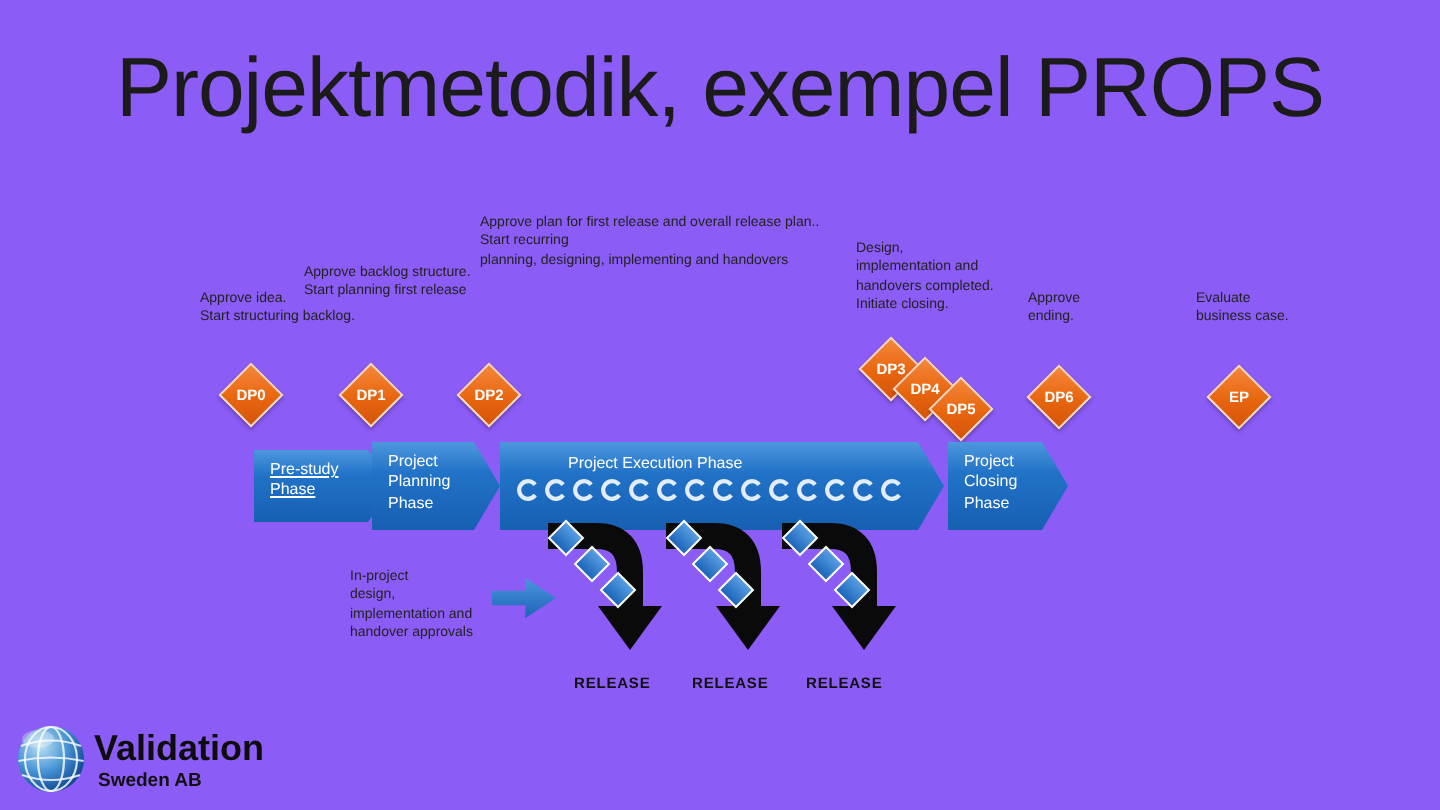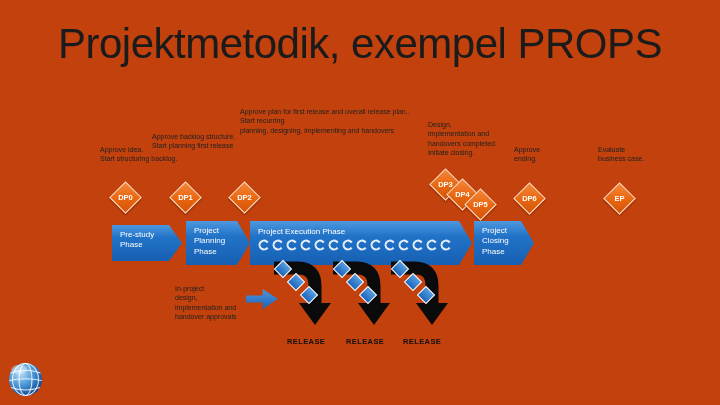--- a/index.html
+++ b/index.html
@@ -1,17 +1,17 @@
 <!DOCTYPE html>
 <html><head>
 <meta charset="utf-8">
 <style>
   html,body{margin:0;padding:0;background:#888;}
   .slide{
-    position:relative;width:720px;height:405px;background:#c2410c;overflow:hidden;
+    position:relative;width:720px;height:405px;background:#8b5cf6;overflow:hidden;
     font-family:"Liberation Sans",sans-serif;
   }
   .title{
     position:absolute;left:0;right:0;top:20px;text-align:center;
     font-size:42px;font-weight:300;color:#1b1b1b;letter-spacing:-0.5px;
   }
   
   .note{
     position:absolute;font-size:7px;line-height:1.35;color:#222;
     white-space:pre-line;
@@ -38,25 +38,25 @@
   .g0{left:114px;top:186px;} .g1{left:174px;top:186px;} .g2{left:233px;top:186px;}
   .g3{left:434px;top:173px;} .g4{left:451px;top:183px;} .g5{left:469px;top:193px;}
   .g6{left:518px;top:187px;} .g7{left:608px;top:187px;}
   
   .phase{
     position:absolute;color:#fff;font-size:8px;line-height:1.3;
     background:linear-gradient(180deg,#4E97DE 0%,#2173C8 35%,#175FB2 100%);
     clip-path:polygon(0 0,calc(100% - 13px) 0,100% 50%,calc(100% - 13px) 100%,0 100%);
   }
   .phase .plabel{display:block;padding:5px 0 0 8px;white-space:pre-line;}
-  .ph-prestudy{left:112px;top:225px;width:70px;height:36px;}
+  .ph-prestudy{left:127px;top:225px;width:70px;height:36px;text-decoration:underline;}
   .ph-planning{left:186px;top:221px;width:64px;height:44px;}
   .ph-execution{left:250px;top:221px;width:222px;height:44px;}
   .ph-closing{left:474px;top:221px;width:60px;height:44px;}
-  .ph-execution .plabel{padding-top:6px;}
+  .ph-execution .plabel{padding-top:6px;margin-left:26px;}
   .loops{display:flex;gap:2px;padding:2px 0 0 8px;}
   
   .inproject{left:175px;top:284px;width:80px;}
   .mini-arrow{
     position:absolute;left:246px;top:289px;width:32px;height:20px;
     background:linear-gradient(180deg,#4E97DE,#1A63B8);
     clip-path:polygon(0 32%,52% 32%,52% 0,100% 50%,52% 100%,52% 68%,0 68%);
   }
   
   .release{
@@ -234,15 +234,19 @@
       <circle cx="17.5" cy="17.5" r="16.5" fill="url(#gg)"></circle>
       <g fill="none" stroke="#ffffff" stroke-opacity="0.8" stroke-width="1.1">
         <ellipse cx="17.5" cy="17.5" rx="6.5" ry="16"></ellipse>
         <ellipse cx="17.5" cy="17.5" rx="13" ry="16"></ellipse>
         <path d="M2.5 11 Q17.5 5.5 32.5 11"></path>
         <path d="M1.2 18.5 Q17.5 15 33.8 18.5"></path>
         <path d="M3 25.5 Q17.5 30.5 32 25.5"></path>
       </g>
       <ellipse cx="11" cy="7.5" rx="8" ry="4.5" fill="#ffffff" opacity="0.3"></ellipse>
     </svg>
+    <div class="logo-text">
+      <span class="logo-name">Validation</span>
+      <span class="logo-sub">Sweden AB</span>
+    </div>
   </div>
 
 </div>
 
 </body></html>

